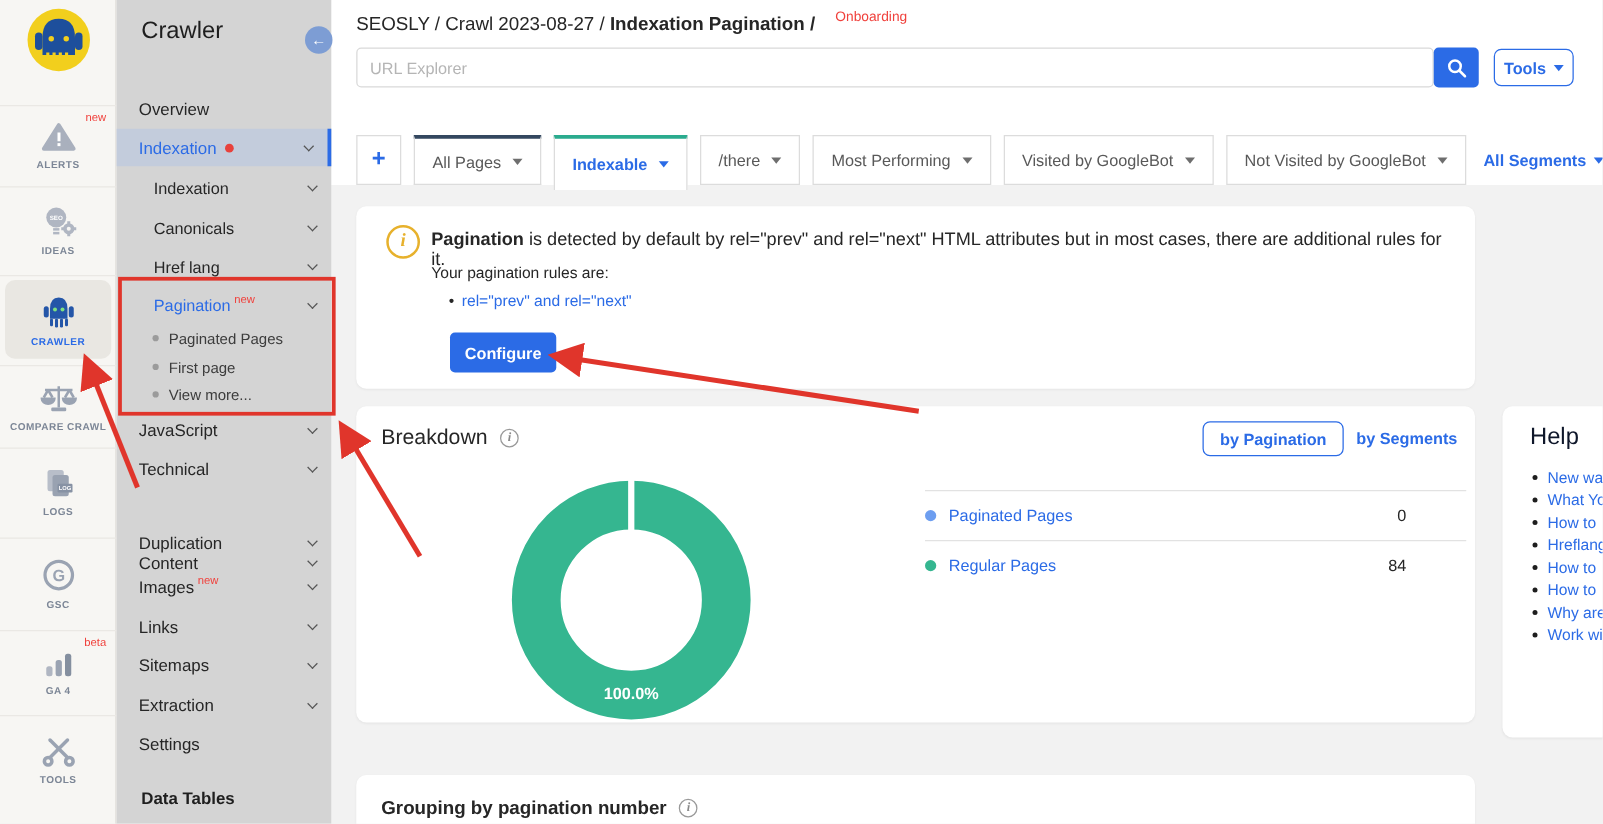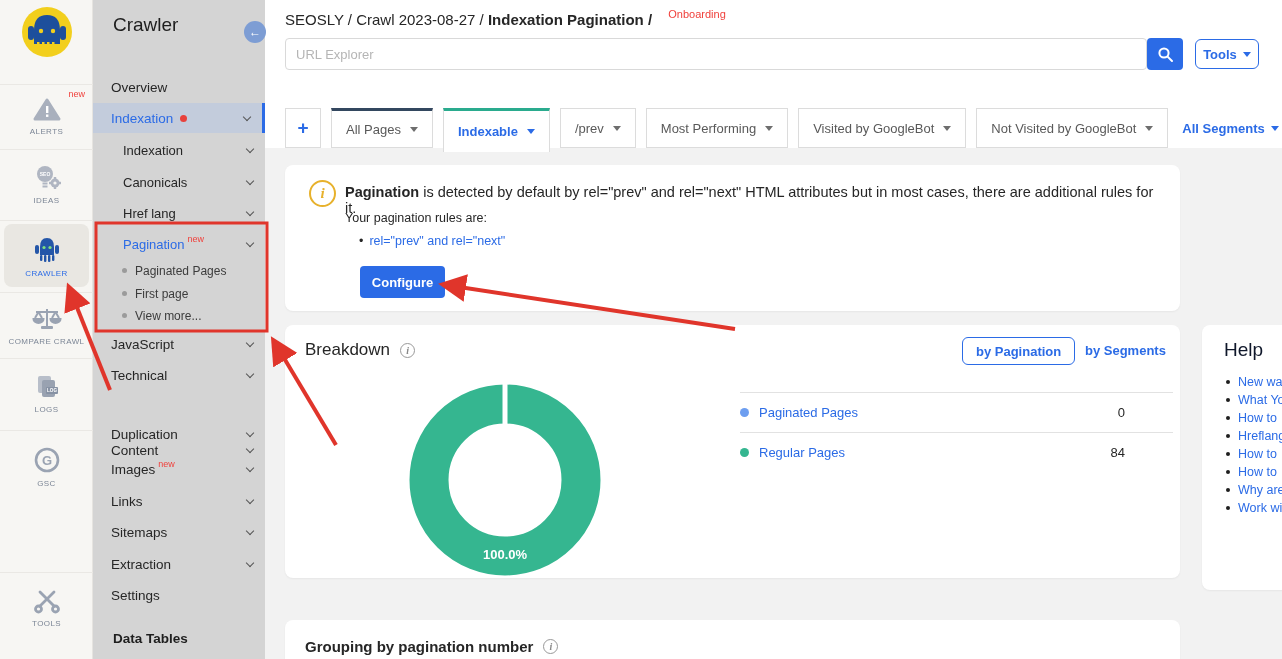--- a/index.html
+++ b/index.html
@@ -2,21 +2,21 @@
 <html><head>
 <meta charset="utf-8">
 <style>
   * { margin:0; padding:0; box-sizing:border-box; }
   html,body { width:1282px; height:659px; overflow:hidden; font-family:"Liberation Sans", sans-serif; background:#f2f2f2; position:relative; }
 
   
   .rail { position:absolute; left:0; top:0; width:93px; height:659px; background:#f7f6f3; border-right:1px solid #e6e4e0; z-index:3; }
   .rail-logo { position:absolute; top:4px; left:0; width:93px; display:flex; justify-content:center; }
   .rail-item { position:absolute; left:0; width:93px; display:flex; flex-direction:column; align-items:center; justify-content:center; gap:5px; border-top:1px solid #eae8e4; }
-  .rail-item .lbl { font-size:8px; font-weight:normal; letter-spacing:.4px; color:#7c8696; text-align:center; }
+  .rail-item .lbl { font-size:8px; font-weight:bold; letter-spacing:.4px; color:#7c8696; text-align:center; }
   .rail-item.active .lbl { color:#2b6be6; }
   .rail-item.active::before { content:""; position:absolute; inset:3px 4px; background:#e9e7e2; border-radius:8px; }
   .rail-item > * { position:relative; }
   .rail-badge { position:absolute; top:4px; right:8px; font-size:9px; color:#f0413c; }
 
   
   .sidebar { position:absolute; left:93px; top:0; width:172px; height:659px; background:#d4d4d4; z-index:2; }
   .sb-title { position:absolute; left:20px; top:14px; font-size:19px; color:#1e1e1e; }
   .collapse-btn { position:absolute; left:244px; top:21px; width:22px; height:22px; border-radius:50%; background:#7d9dd4; color:#fff; font-size:12px; display:flex; align-items:center; justify-content:center; z-index:6; border:none; }
   .mrow { position:absolute; left:0; width:172px; height:30px; display:flex; align-items:center; padding:0 12px 0 18px; font-size:13.5px; color:#262626; }
@@ -179,20 +179,29 @@
   </div>
 
   <div class="rail-item" style="top:430px; height:72px;">
     <svg width="28" height="28" viewBox="0 0 28 28">
       <circle cx="14" cy="14" r="11" stroke="#9aa3b2" stroke-width="2.6" fill="none"></circle>
       <text x="14" y="19" font-size="13" font-weight="bold" fill="#9aa3b2" text-anchor="middle" font-family="Liberation Sans, sans-serif">G</text>
     </svg>
     <span class="lbl">GSC</span>
   </div>
 
+  <div class="rail-item" style="top:504px; height:66px;">
+    <span class="rail-badge">beta</span>
+    <svg width="26" height="24" viewBox="0 0 26 24">
+      <rect x="3" y="14" width="5" height="8" rx="2" fill="#b0b6c2"></rect>
+      <rect x="10.5" y="9" width="5" height="13" rx="2" fill="#9aa3b2"></rect>
+      <rect x="18" y="4" width="5" height="18" rx="2" fill="#848f9f"></rect>
+    </svg>
+    <span class="lbl">GA 4</span>
+  </div>
 
   <div class="rail-item" style="top:572px; height:70px;">
     <svg width="28" height="26" viewBox="0 0 28 26">
       <g stroke="#9aa3b2" stroke-width="2.8" stroke-linecap="round" fill="none">
         <line x1="7" y1="4" x2="21" y2="18"></line>
           <line x1="21" y1="4" x2="7" y2="18"></line>
         <circle cx="5.5" cy="21" r="3"></circle>
           <circle cx="22.5" cy="21" r="3"></circle>
       </g>
     </svg>
@@ -317,21 +326,21 @@
         </div>
       <div class="tab first">
           <span>All Pages</span>
           <span class="caret"></span>
         </div>
       <div class="tab active">
           <span>Indexable</span>
           <span class="caret blue"></span>
         </div>
       <div class="tab">
-          <span>/prev</span>
+          <span>/there</span>
           <span class="caret"></span>
         </div>
       <div class="tab">
           <span>Most Performing</span>
           <span class="caret"></span>
         </div>
       <div class="tab">
           <span>Visited by GoogleBot</span>
           <span class="caret"></span>
         </div>

